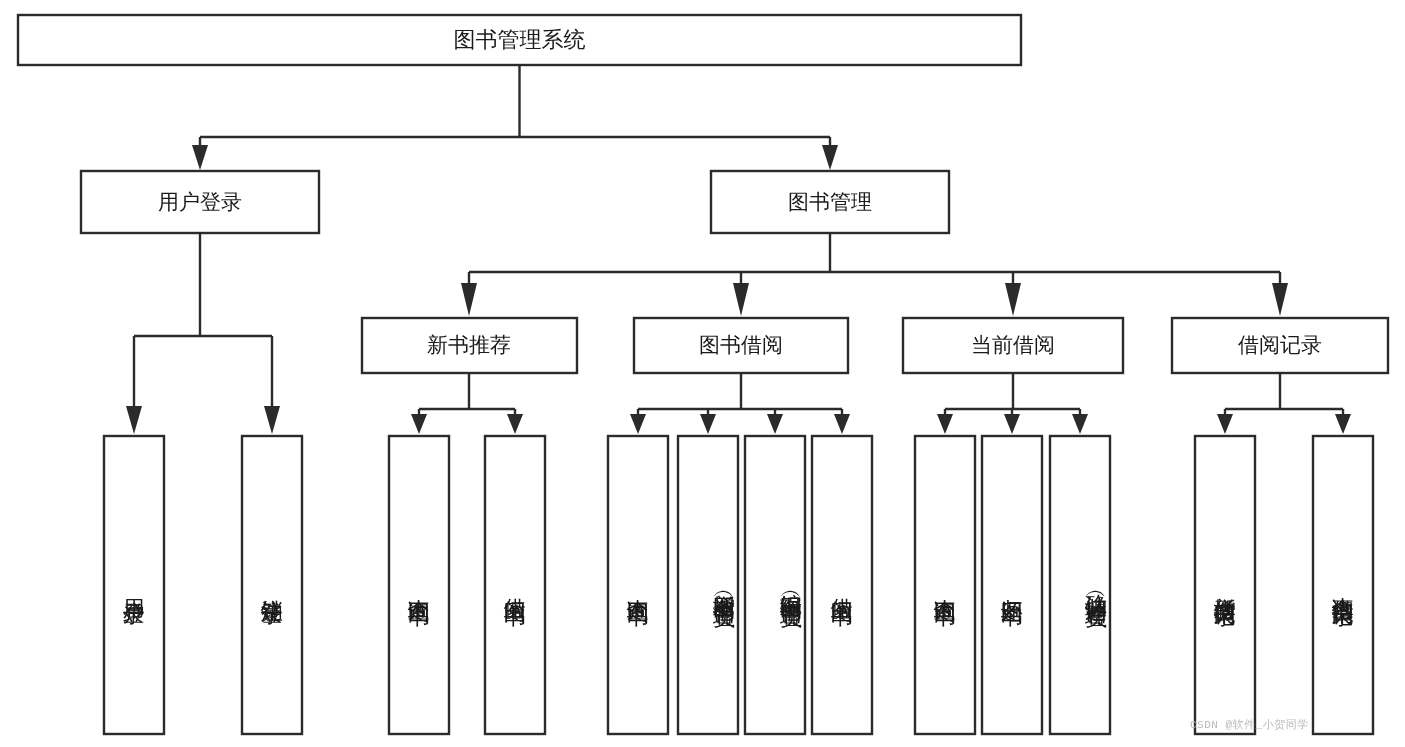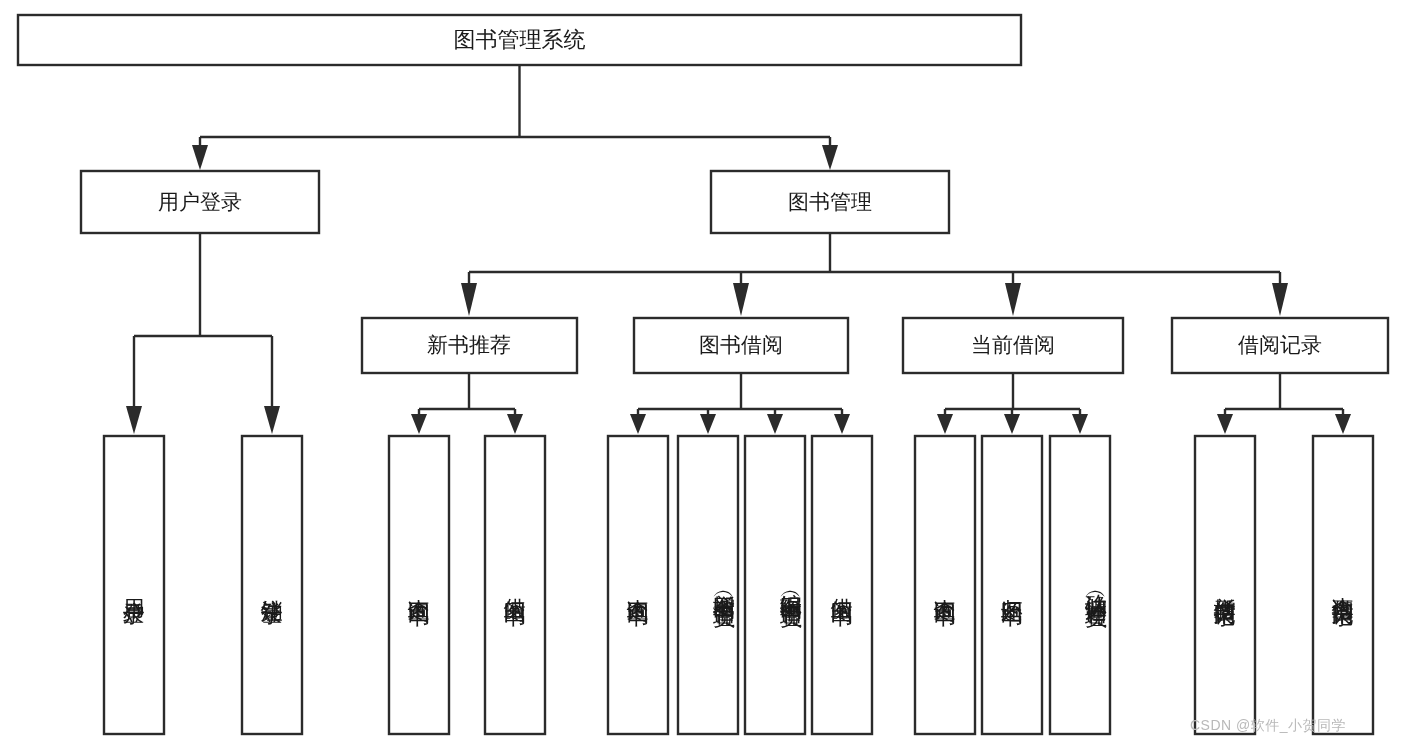--- a/index.html
+++ b/index.html
@@ -66,22 +66,22 @@
     letter-spacing: 2px;
     color: #1a1a1a;
     white-space: nowrap;
     display: flex;
     align-items: center;
     justify-content: center;
     pointer-events: none;
   }
   .watermark {
     position: absolute;
-    font-family: Liberation Sans, sans-serif;
-    font-size: 14px;
+    font-family: Liberation Mono, monospace;
+    font-size: 11px;
     color: #b9b9b9;
     letter-spacing: 0.5px;
     white-space: nowrap;
   }
 </style>
 </head>
 <body>
 
 <div id="diagram-root">
 

